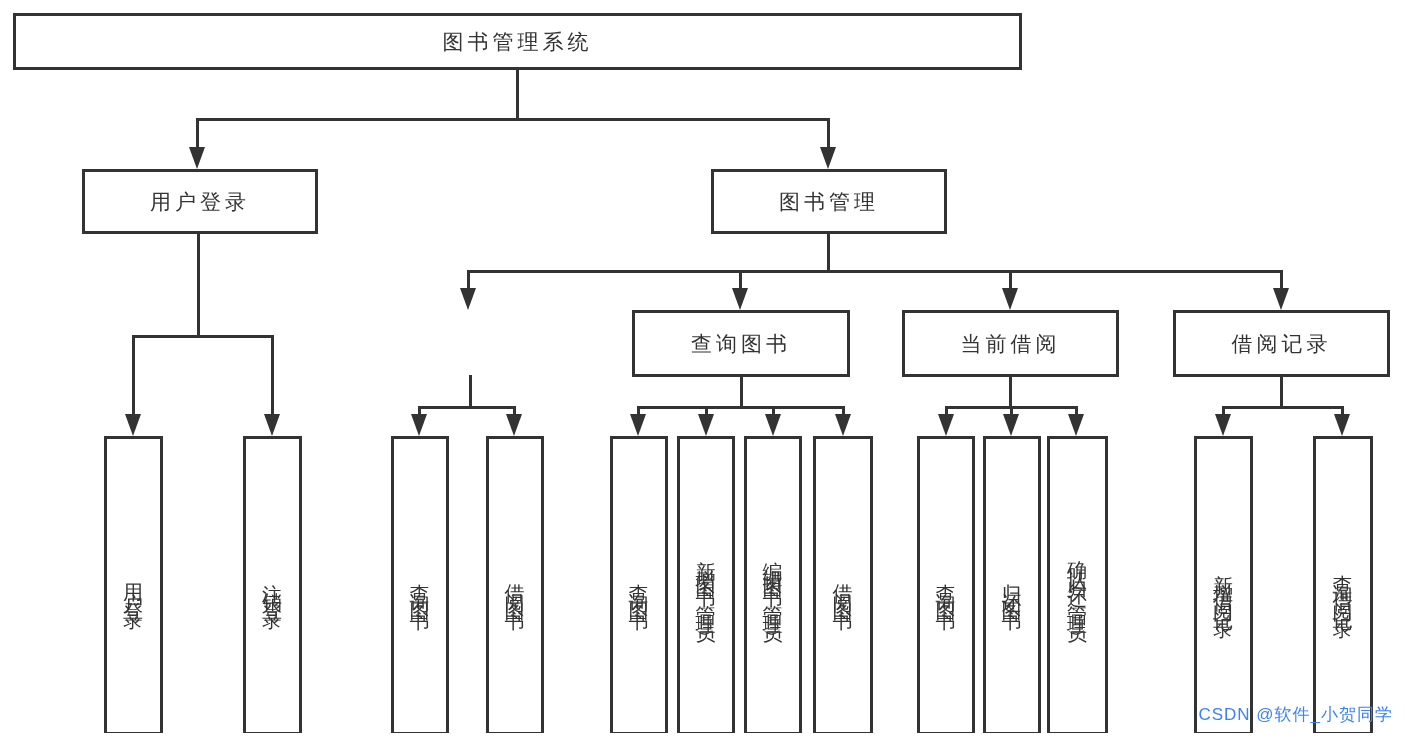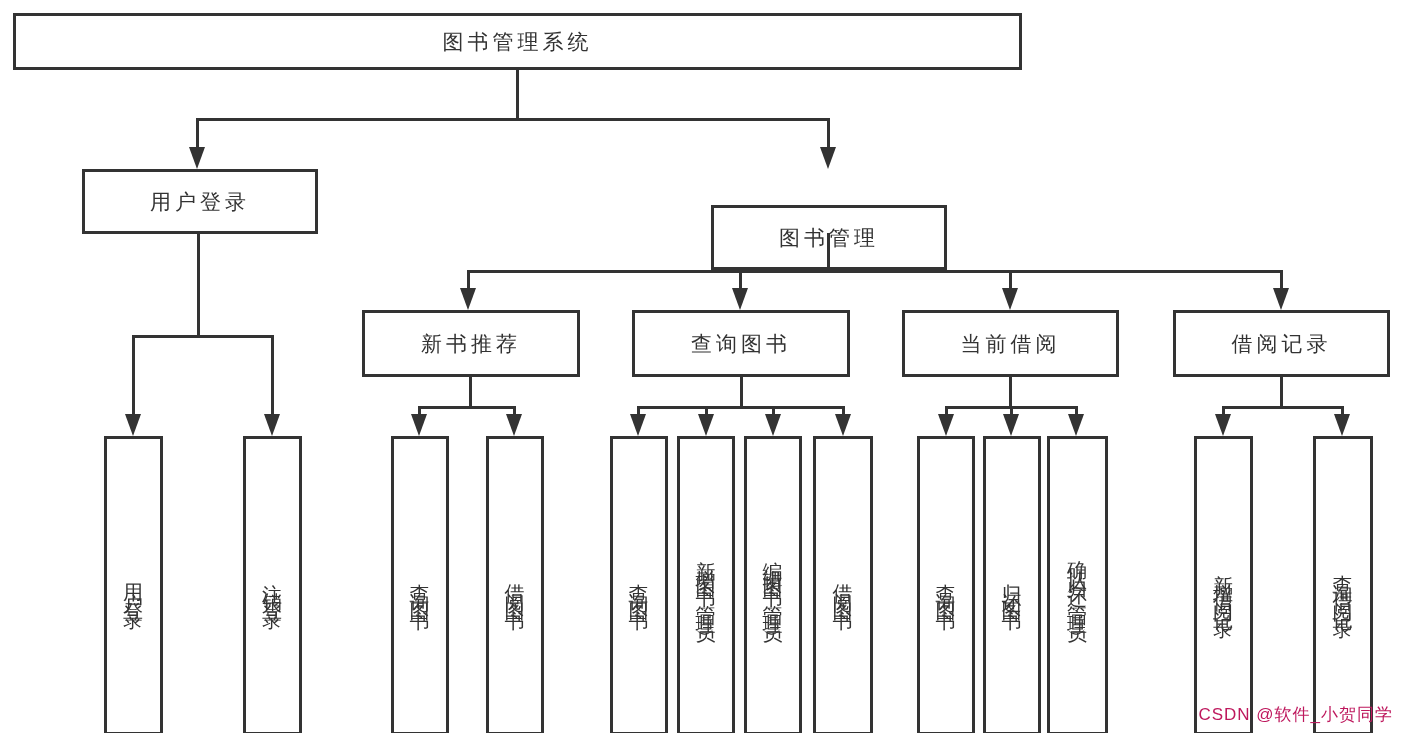--- a/index.html
+++ b/index.html
@@ -54,21 +54,21 @@
     border-left: 8px solid transparent;
     border-right: 8px solid transparent;
     border-top: 22px solid #333333;
   }
   .wm {
     position: absolute;
     right: 12px;
     bottom: 7px;
     font-size: 17px;
     letter-spacing: 1px;
-    color: #be185d;
+    color: #3b82f6;
     white-space: nowrap;
   }
 </style>
 </head>
 <body>
 
 <div class="canvas">
 
   <div class="node" style="left:13px; top:13px; width:1009px; height:57px;">
     <span>图书管理系统</span>
@@ -77,21 +77,21 @@
   <div class="vl" style="left:516px; top:70px; height:48px;"></div>
   <div class="hl" style="left:197px; top:118px; width:633px;"></div>
   <div class="vl" style="left:196px; top:118px; height:32px;"></div>
   <div class="vl" style="left:827px; top:118px; height:32px;"></div>
   <div class="ar" style="left:189px; top:147px;"></div>
   <div class="ar" style="left:820px; top:147px;"></div>
 
   <div class="node" style="left:82px; top:169px; width:236px; height:65px;">
     <span>用户登录</span>
   </div>
-  <div class="node" style="left:711px; top:169px; width:236px; height:65px;margin-top:36px;">
+  <div class="node" style="left:711px; top:169px; width:236px; height:65px;">
     <span>图书管理</span>
   </div>
 
   <div class="vl" style="left:197px; top:233px; height:102px;"></div>
   <div class="hl" style="left:132px; top:335px; width:142px;"></div>
   <div class="vl" style="left:132px; top:335px; height:81px;"></div>
   <div class="vl" style="left:271px; top:335px; height:81px;"></div>
   <div class="ar" style="left:125px; top:414px;"></div>
   <div class="ar" style="left:264px; top:414px;"></div>
 
@@ -99,23 +99,20 @@
   <div class="hl" style="left:467px; top:270px; width:815px;"></div>
   <div class="vl" style="left:467px; top:270px; height:20px;"></div>
   <div class="vl" style="left:739px; top:270px; height:20px;"></div>
   <div class="vl" style="left:1009px; top:270px; height:20px;"></div>
   <div class="vl" style="left:1280px; top:270px; height:20px;"></div>
   <div class="ar" style="left:460px; top:288px;"></div>
   <div class="ar" style="left:732px; top:288px;"></div>
   <div class="ar" style="left:1002px; top:288px;"></div>
   <div class="ar" style="left:1273px; top:288px;"></div>
 
-  <div class="node" style="left:362px; top:310px; width:218px; height:67px;">
-    <span>新书推荐</span>
-  </div>
   <div class="node" style="left:632px; top:310px; width:218px; height:67px;">
     <span>查询图书</span>
   </div>
   <div class="node" style="left:1173px; top:310px; width:217px; height:67px;">
     <span>借阅记录</span>
   </div>
   <div class="node" style="left:902px; top:310px; width:217px; height:67px;">
     <span>当前借阅</span>
   </div>
 

